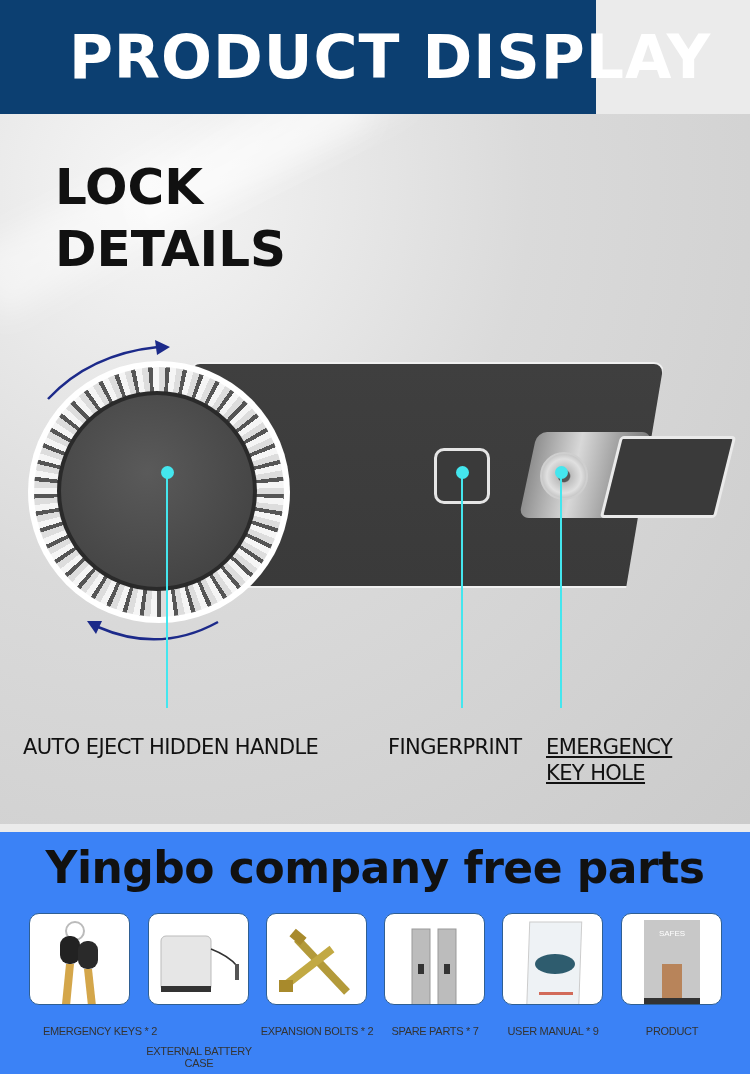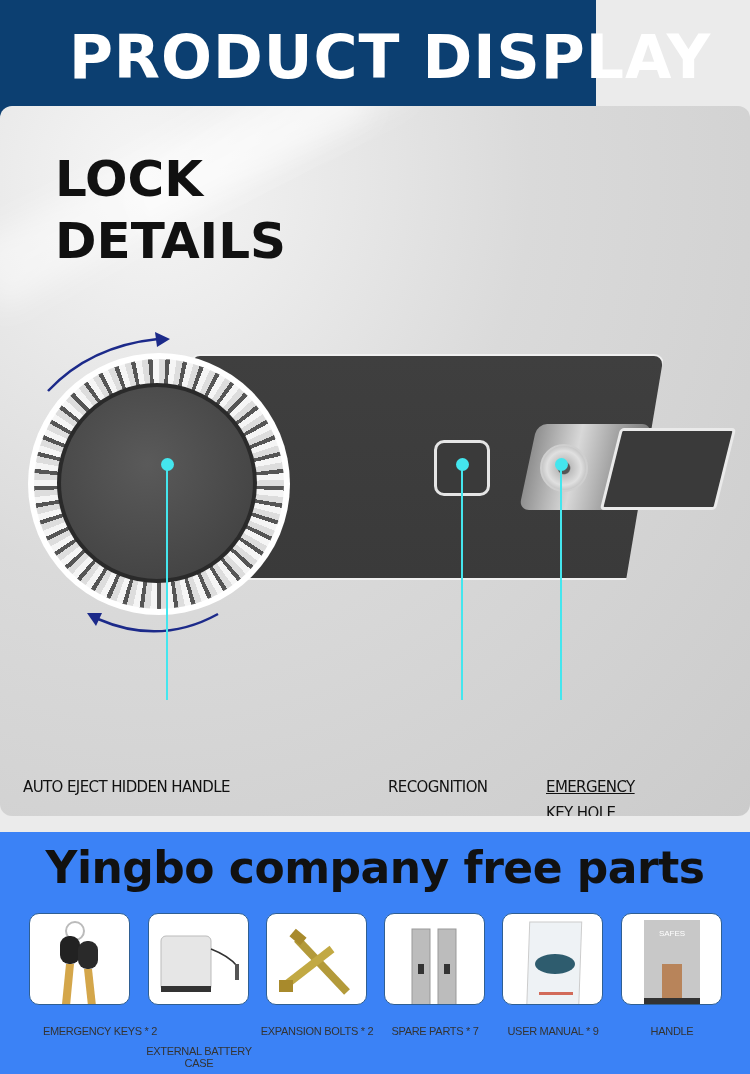--- a/index.html
+++ b/index.html
@@ -1,37 +1,37 @@
 <!DOCTYPE html>
 <html><head>
 <meta charset="utf-8">
 <style>
   html,body{margin:0;padding:0;}
   body{width:750px;height:1074px;overflow:hidden;background:#ebebeb;font-family:"Liberation Sans",sans-serif;}
   .header{position:absolute;left:0;top:0;width:596px;height:122px;background:#0c3f71;}
   .header-title{position:absolute;left:0;top:22px;width:780px;text-align:center;color:#fff;font-family:"DejaVu Sans",sans-serif;font-weight:bold;font-size:60px;letter-spacing:1px;}
-  .hero{position:absolute;left:0;top:106px;width:750px;height:710px;
-        background:radial-gradient(ellipse at 20% 10%, #f6f6f6 0%, #dadada 45%, #cbcbcb 100%);overflow:hidden;border-radius:12px;}
+  .hero{position:absolute;left:0;top:114px;width:750px;height:710px;
+        background:radial-gradient(ellipse at 20% 10%, #f6f6f6 0%, #dadada 45%, #cbcbcb 100%);overflow:hidden;}
   .shade1{position:absolute;left:-40px;top:40px;width:420px;height:70px;background:rgba(255,255,255,.45);transform:rotate(-28deg);filter:blur(14px);}
   .shade2{position:absolute;left:120px;top:10px;width:300px;height:50px;background:rgba(255,255,255,.35);transform:rotate(-28deg);filter:blur(14px);}
   .lock-title{position:absolute;left:55px;top:42px;color:#111;font-family:"DejaVu Sans",sans-serif;font-weight:bold;font-size:50px;line-height:62px;}
   .lock-body{position:absolute;left:190px;top:248px;width:470px;height:222px;background:linear-gradient(180deg,#3f3f3f,#3a3a3a);border:2px solid #f0f0f0;border-radius:10px;
              clip-path:polygon(0 0,100% 0,92% 100%,0 100%);}
   .flap{position:absolute;left:610px;top:322px;width:110px;height:76px;background:#3a3a3a;border:3px solid #eaeaea;border-radius:4px;transform:skewX(-14deg);}
   .keyhole-plate{position:absolute;left:528px;top:318px;width:115px;height:86px;border-radius:10px;background:linear-gradient(90deg,#8f8f8f,#d8d8d8 40%,#a5a5a5 70%,#7a7a7a);transform:skewX(-12deg);}
   .keyhole{position:absolute;left:540px;top:338px;width:44px;height:44px;border-radius:50%;background:radial-gradient(circle,#555 0 18%,#bdbdbd 22%,#e0e0e0 55%,#9a9a9a 100%);border:2px solid #cfcfcf;}
   .fp-sensor{position:absolute;left:434px;top:334px;width:50px;height:50px;border:3px solid #e5e5e5;border-radius:10px;background:#3a3a3a;}
   .knob-outer{position:absolute;left:28px;top:247px;width:262px;height:262px;border-radius:50%;background:#fff;}
   .knob-ring{position:absolute;left:34px;top:253px;width:250px;height:250px;border-radius:50%;
              background:repeating-conic-gradient(#ddd 0 3deg,#555 3deg 5deg,#f5f5f5 5deg 8deg);}
   .knob-inner{position:absolute;left:57px;top:277px;width:200px;height:200px;border-radius:50%;background:radial-gradient(circle at 45% 40%,#5a5a5a,#3d3d3d);border:4px solid #2a2a2a;box-sizing:border-box;}
   .arrows{position:absolute;left:0;top:0;width:750px;height:710px;}
   .callout-dot{position:absolute;width:13px;height:13px;border-radius:50%;background:#44e6ee;}
   .callout-line{position:absolute;width:2px;background:#44e6ee;}
-  .label{position:absolute;color:#111;font-size:15px;line-height:26px;font-family:"DejaVu Sans",sans-serif;letter-spacing:-0.6px;margin-top:48px;}
+  .label{position:absolute;color:#111;font-size:21px;line-height:26px;font-family:"DejaVu Sans",sans-serif;letter-spacing:-0.6px;}
   .parts{position:absolute;left:0;top:832px;width:750px;height:242px;background:#3b82f6;padding-left:8px;}
   .parts-title{position:absolute;left:0;top:10px;width:750px;text-align:center;font-family:"DejaVu Sans",sans-serif;font-size:44px;font-weight:bold;color:#111;letter-spacing:-0.5px;}
   .card{position:absolute;top:81px;width:101px;height:92px;border:1.5px solid #2f5f93;border-radius:10px;background:#fff;box-sizing:border-box;overflow:hidden;}
   .card-label{position:absolute;top:193px;width:120px;text-align:center;font-size:11px;color:#333;letter-spacing:-0.3px;}
   .thumb{position:absolute;}
 </style>
 </head>
 <body>
 
 <div class="header">
@@ -65,21 +65,21 @@
 
   <div class="callout-dot" style="left:161px;top:352px;"></div>
   <div class="callout-line" style="left:166px;top:358px;height:236px;"></div>
   <div class="callout-dot" style="left:456px;top:352px;"></div>
   <div class="callout-line" style="left:461px;top:358px;height:236px;"></div>
   <div class="callout-dot" style="left:555px;top:352px;"></div>
   <div class="callout-line" style="left:560px;top:358px;height:236px;"></div>
 
   <div class="label" style="left:23px;top:620px;">AUTO EJECT HIDDEN HANDLE</div>
   <div class="label" style="left:388px;top:620px;">
-    <div>RECOGNITION</div>
+    <div>FINGERPRINT</div>
   </div>
   <div class="label" style="left:546px;top:620px;text-decoration:underline;">
     <div>EMERGENCY</div>
     <div>KEY HOLE</div>
   </div>
 </div>
 
 <div class="parts">
   <div class="parts-title">Yingbo company free parts</div>
 
@@ -130,14 +130,14 @@
       <rect x="40" y="50" width="20" height="38" fill="#b8845a"></rect>
       <rect x="22" y="84" width="56" height="12" fill="#333"></rect>
     </svg>
   </div>
 
   <div class="card-label" style="left:20px;margin-left:20px;">EMERGENCY KEYS * 2</div>
   <div class="card-label" style="left:139px;margin-top:20px;">EXTERNAL BATTERY CASE</div>
   <div class="card-label" style="left:257px;">EXPANSION BOLTS * 2</div>
   <div class="card-label" style="left:375px;">SPARE PARTS * 7</div>
   <div class="card-label" style="left:493px;">USER MANUAL * 9</div>
-  <div class="card-label" style="left:612px;">HANDLE</div>
+  <div class="card-label" style="left:612px;">PRODUCT</div>
 </div>
 
 </body></html>

